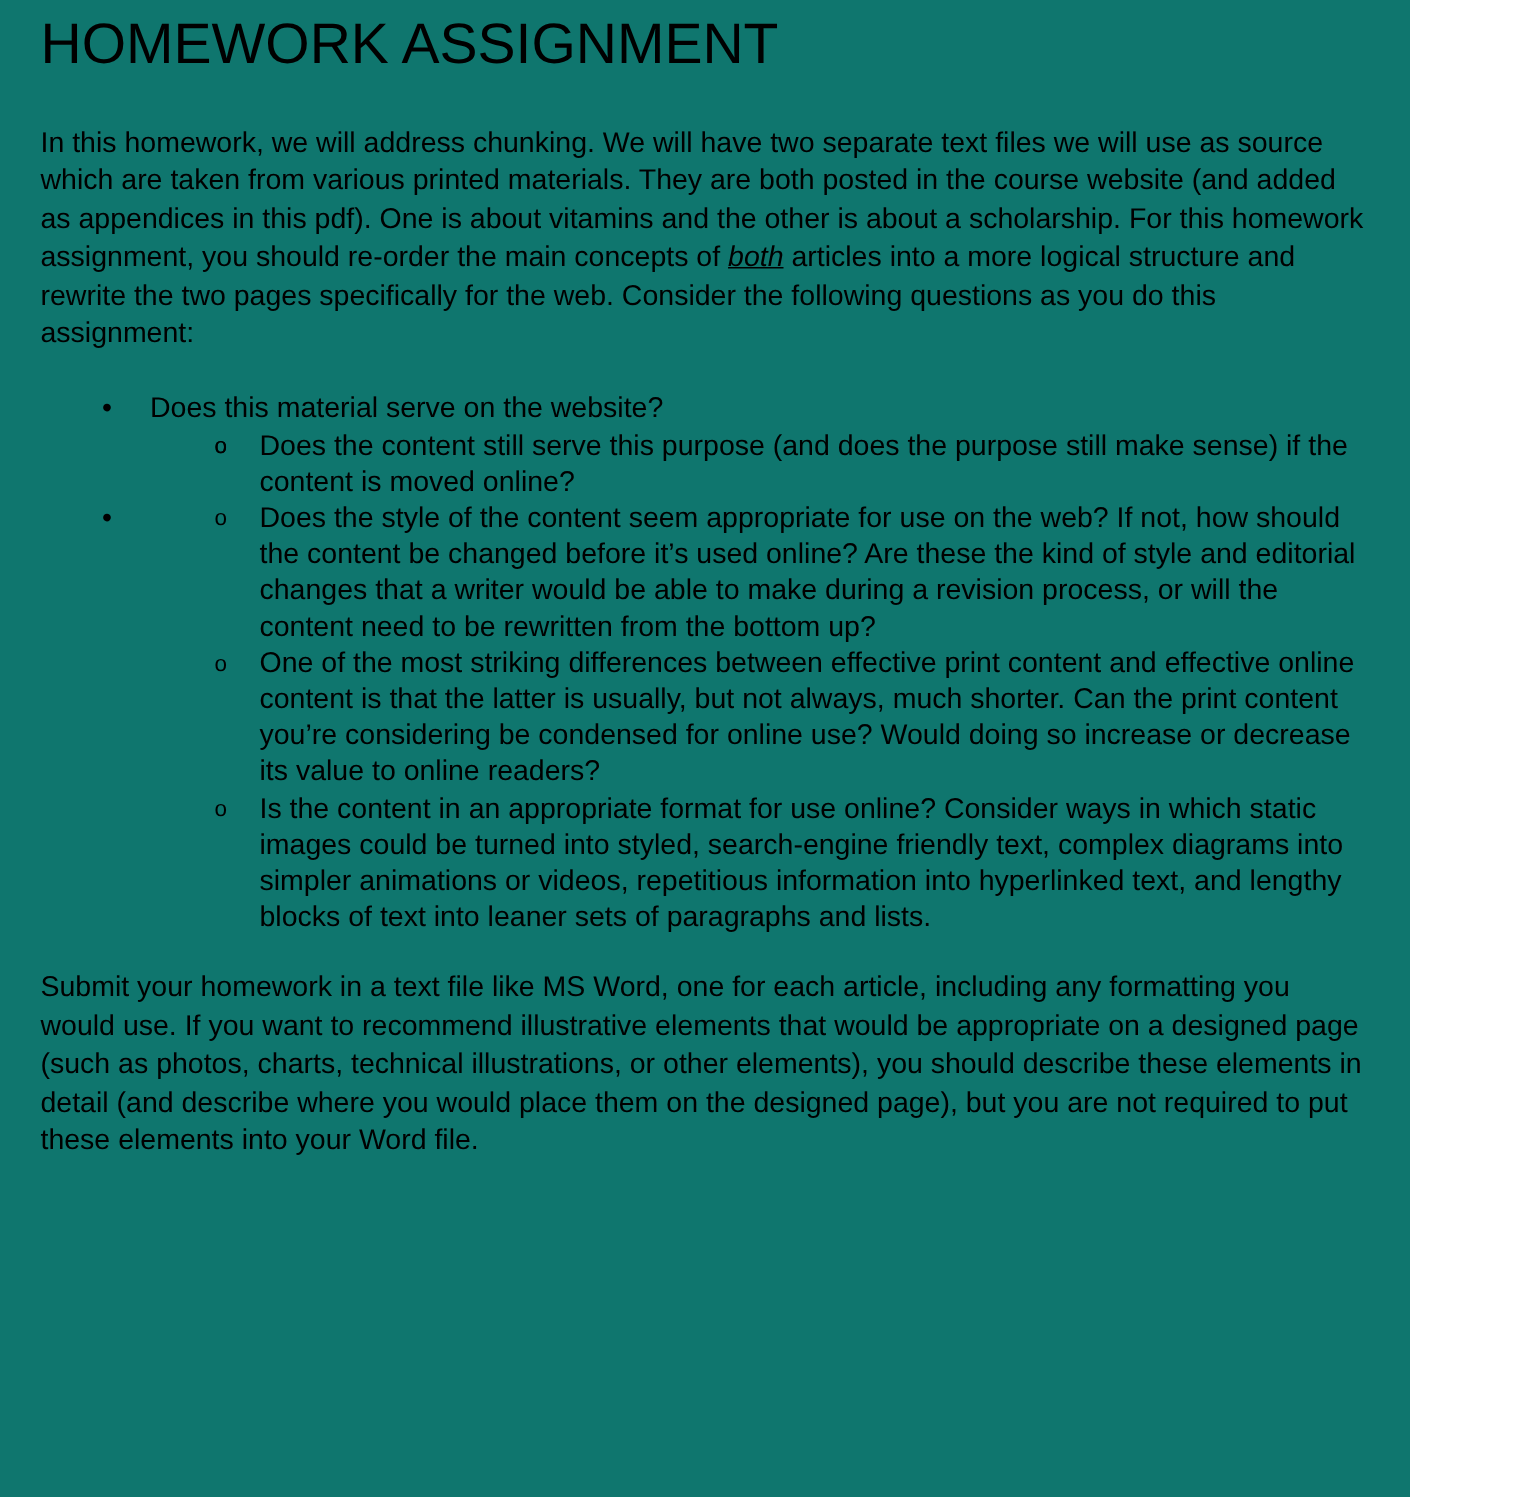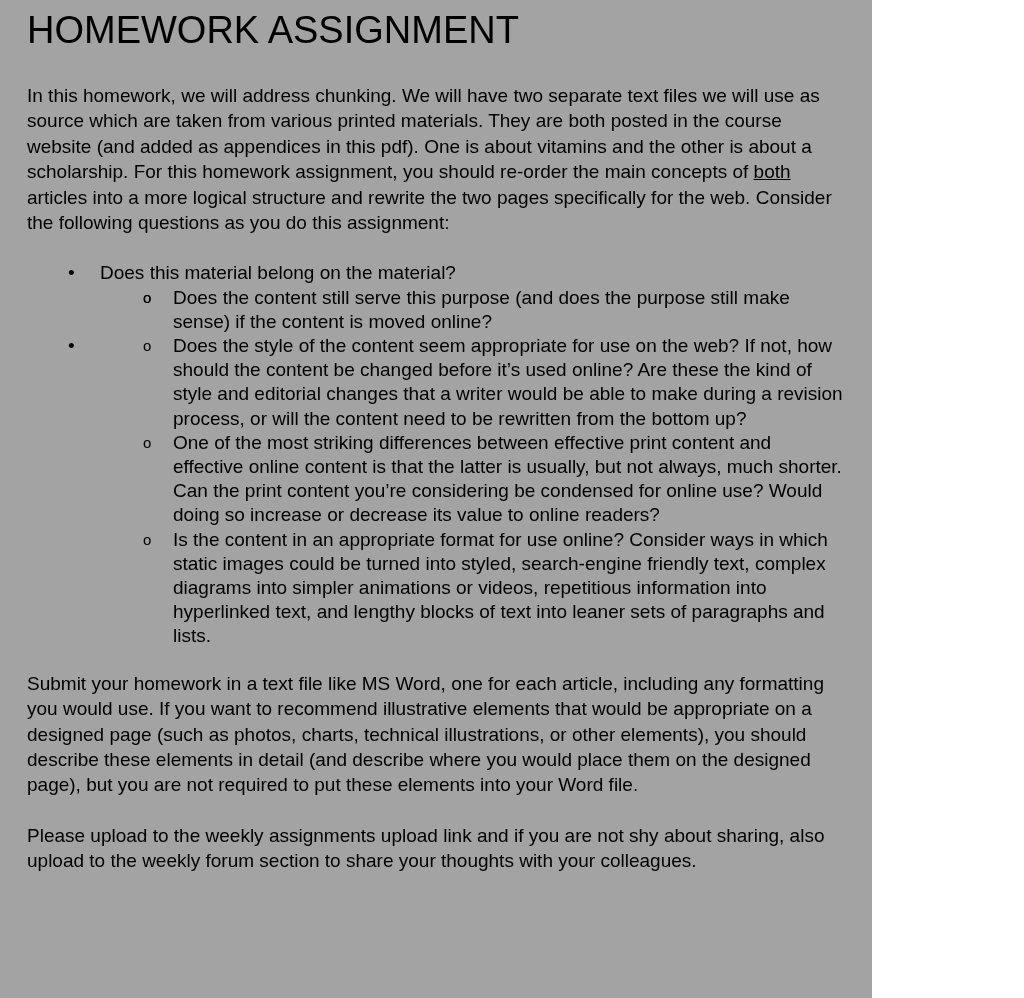--- a/index.html
+++ b/index.html
@@ -11,23 +11,23 @@
     width: 1024px;
     height: 998px;
     overflow: hidden;
     font-family: "Liberation Sans", sans-serif;
     color: #000000;
     -webkit-font-smoothing: antialiased;
   }
 
   .page {
     position: relative;
-    width: 872px;
+    width: 940px;
     height: 998px;
-    background: #a3a3a3;
+    background: #0f766e;
     box-sizing: border-box;
     padding: 0;
   }
 
   .doc-title {
     font-size: 38px;
     font-weight: 400;
     line-height: 44px;
     margin: 0;
     padding: 8px 0 0 0;
@@ -90,42 +90,42 @@
   }
   ul.lvl2 > li.item2 > .bullet2 {
     position: absolute;
     left: 43px;
     top: 0;
     font-size: 15px;
     line-height: 24.2px;
     width: 14px;
   }
 
-  .u { text-decoration: underline; }
+  .u { text-decoration: underline; font-style: italic; }
 </style>
 </head>
 <body>
 
 <div class="page">
 
   <h1 class="doc-title">HOMEWORK ASSIGNMENT</h1>
 
   <div class="spacer-lg"></div>
 
   <div class="body-block">
 
     <p class="para"><span>In this homework, we will address chunking. We will have two separate text files we will use as source which are taken from various printed materials.  They are both posted in the course website (and added as appendices in this pdf). One is about vitamins and the other is about a scholarship. For this homework assignment, you should re-order the main concepts of </span><span class="u">both</span><span> articles into a more logical structure and rewrite the two pages specifically for the web. Consider the following questions as you do this assignment:</span></p>
 
     <div class="spacer-list-top"></div>
 
     <ul class="lvl1">
 
       <li class="item1">
         <span class="bullet1">•</span>
-        <span>Does this material belong on the material?</span>
+        <span>Does this material serve on the website?</span>
         <ul class="lvl2">
           <li class="item2">
             <span class="bullet2">o</span>
           </li>
           <li class="item2">
             <span class="bullet2">o</span>
             <span>Does the content still serve this purpose (and does the purpose still make sense) if the content is moved online?</span>
           </li>
         </ul>
       </li>
@@ -149,16 +149,15 @@
       </li>
 
     </ul>
 
     <div class="spacer-list-bottom"></div>
 
     <p class="para">Submit your homework in a text file like MS Word, one for each article, including any formatting you would use. If you want to recommend illustrative elements that would be appropriate on a designed page (such as photos, charts, technical illustrations, or other elements), you should describe these elements in detail (and describe where you would place them on the designed page), but you are not required to put these elements into your Word file.</p>
 
     <div class="spacer-para"></div>
 
-    <p class="para">Please upload to the weekly assignments upload link and if you are not shy about sharing, also upload to the weekly forum section to share your thoughts with your colleagues.</p>
 
   </div>
 </div>
 
 </body></html>

